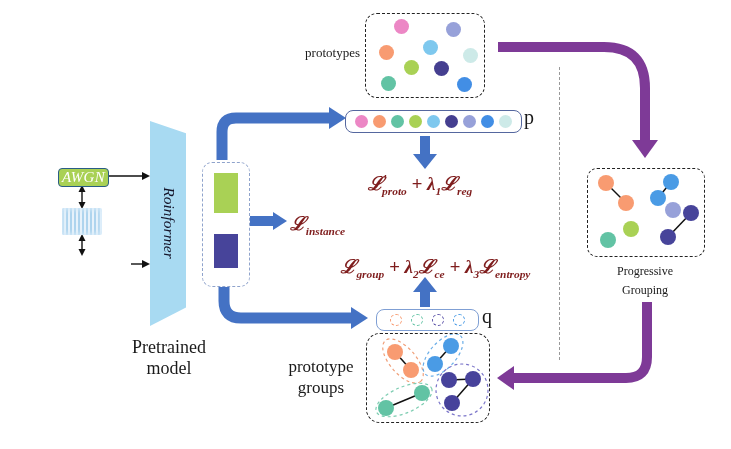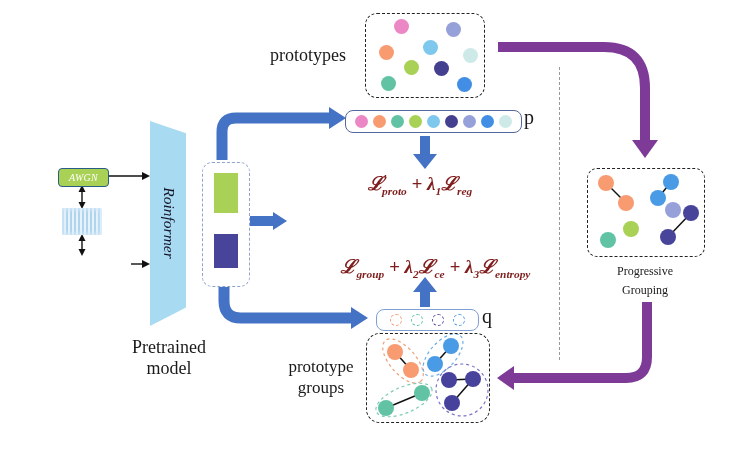--- a/index.html
+++ b/index.html
@@ -11,21 +11,21 @@
   
   .dashed-box{position:absolute;border:1.6px dashed #222;background:#fff;}
   .embed-box{position:absolute;border:1.5px dashed #8fa3cc;border-radius:10px;background:#fff;}
   
   .vec-row{position:absolute;display:flex;align-items:center;justify-content:center;background:#fff;}
   .dot{width:13px;height:13px;border-radius:50%;display:inline-block;flex:0 0 auto;}
   .dotdash{width:10px;height:10px;border-radius:50%;display:inline-block;flex:0 0 auto;border:1.6px dashed #888;background:#fff;}
   .sdot{position:absolute;width:15px;height:15px;border-radius:50%;}
   
   .tag-box{position:absolute;display:flex;align-items:center;justify-content:center;
-           font-style:italic;color:#fff;border-radius:4px;font-size:10px;letter-spacing:.3px;}
+           font-style:italic;color:#fff;border-radius:4px;font-size:15px;letter-spacing:.3px;}
   .signal{position:absolute;border-radius:2px;
           background:repeating-linear-gradient(90deg,#aed4ee 0 2px,#e7f2fb 2px 4px);
           box-shadow:0 0 4px 2px rgba(214,234,248,.9) inset;}
   .roin-shape{position:absolute;background:var(--roinformer-blue,#a8daf2);
               clip-path:polygon(0 0,100% 6%,100% 91%,0 100%);}
   .roin-text{position:absolute;font-style:italic;font-size:15.5px;color:#15152a;
              transform:rotate(90deg);transform-origin:center center;text-align:center;}
   
   .math{position:absolute;font-style:italic;font-size:19px;color:#7f1d1d;white-space:nowrap;font-weight:bold;}
   .math sub{font-size:0.6em;font-style:italic;}
@@ -103,21 +103,21 @@
   <div class="abs label center" style="left:114px;top:337px;width:110px;font-size:18px;line-height:21px;">
     <div>Pretrained</div>
     <div>model</div>
   </div>
 
   <div class="embed-box" style="left:202px;top:162px;width:46px;height:123px;">
     <div class="abs" style="left:11px;top:10px;width:24px;height:40px;background:var(--awgn-green,#a9d155);"></div>
     <div class="abs" style="left:11px;top:71px;width:24px;height:34px;background:var(--permutation-indigo,#47449a);"></div>
   </div>
 
-  <div class="abs label" style="left:270px;top:45px;width:90px;font-size:18px;">prototypes</div>
+  <div class="abs label" style="left:270px;top:45px;width:90px;font-size:13px;text-align:right;">prototypes</div>
   <div class="dashed-box" style="left:365px;top:13px;width:118px;height:83px;border-radius:12px;">
       <span class="sdot" style="left: 27.5px; top: 4.5px; background: rgb(236, 135, 197);"></span>
       <span class="sdot" style="left: 79.5px; top: 7.5px; background: rgb(151, 161, 217);"></span>
       <span class="sdot" style="left: 56.5px; top: 25.5px; background: rgb(126, 200, 238);"></span>
       <span class="sdot" style="left: 12.5px; top: 30.5px; background: rgb(248, 155, 113);"></span>
       <span class="sdot" style="left: 96.5px; top: 33.5px; background: rgb(205, 234, 232);"></span>
       <span class="sdot" style="left: 37.5px; top: 45.5px; background: rgb(169, 209, 85);"></span>
       <span class="sdot" style="left: 67.5px; top: 46.5px; background: rgb(69, 63, 144);"></span>
       <span class="sdot" style="left: 14.5px; top: 61.5px; background: rgb(98, 195, 164);"></span>
       <span class="sdot" style="left: 90.5px; top: 62.5px; background: rgb(66, 142, 229);"></span>
@@ -135,20 +135,23 @@
       <span class="dot" style="background: rgb(205, 234, 232);"></span>
     </div>
   <div class="abs label" style="left:524px;top:106px;font-size:20px;">p</div>
 
   <div class="math center" style="left:320px;top:170px;width:200px;">
     <span>ℒ</span><sup>′</sup><sub class="tuck">proto</sub>
     <span>+</span>
     <span>λ</span><sub>1</sub><span>ℒ</span><sub>reg</sub>
   </div>
 
+  <div class="math" style="left:290px;top:210px;">
+    <span>ℒ</span><sub>instance</sub>
+  </div>
 
   <div class="math center" style="left:308px;top:253px;width:255px;">
     <span>ℒ</span><sub>group</sub>
     <span>+</span>
     <span>λ</span><sub>2</sub><span>ℒ</span><sub>ce</sub>
     <span>+</span>
     <span>λ</span><sub>3</sub><span>ℒ</span><sub>entropy</sub>
   </div>
 
   <div class="vec-row" style="left:376px;top:309px;width:101px;height:20px;border:1.5px solid #7f9fd4;border-radius:8px;gap:9px;">

